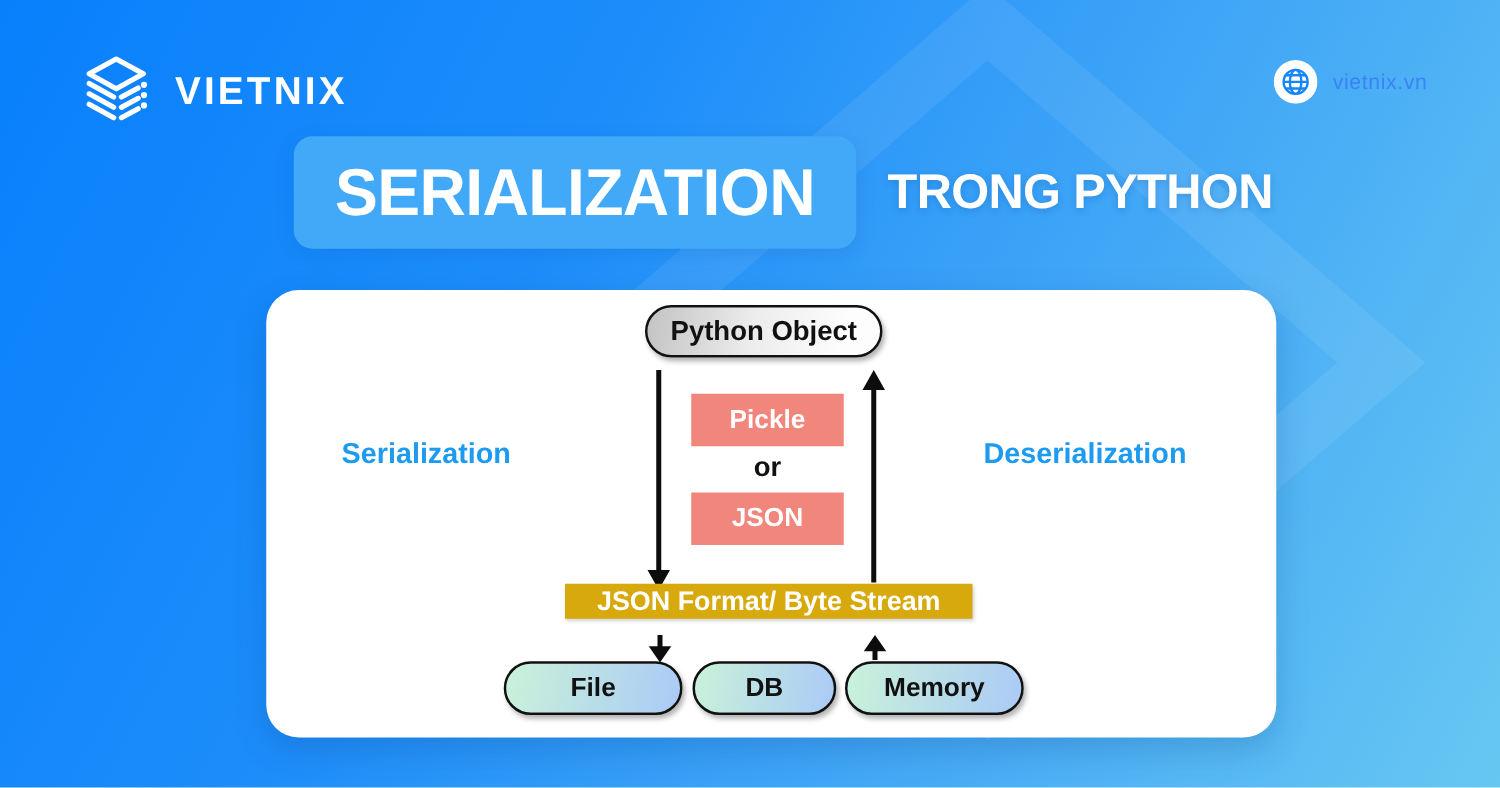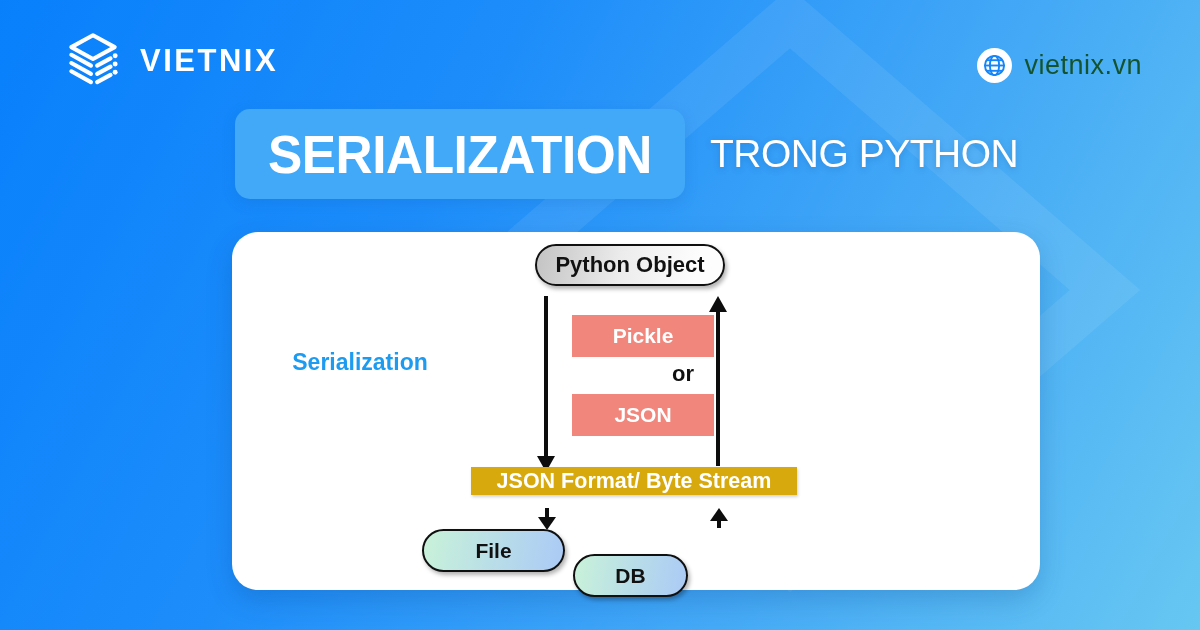--- a/index.html
+++ b/index.html
@@ -4,67 +4,67 @@
 <style>
   html,body{margin:0;padding:0;}
   body{
     width:1200px;height:630px;position:relative;overflow:hidden;
     font-family:"Liberation Sans", sans-serif;
     background:linear-gradient(118deg,#0880fc 0%,#1d8dfa 35%,#44a9f6 68%,#67c7f2 100%);
   }
   .deco{position:absolute;left:0;top:0;width:1200px;height:630px;pointer-events:none;}
 
   
-  .logo{position:absolute;left:60px;top:32px;display:flex;align-items:center;gap:14px;}
+  .logo{position:absolute;left:60px;top:44px;display:flex;align-items:center;gap:14px;}
   .logo-text{color:#fff;font-size:31px;font-weight:bold;letter-spacing:2.5px;}
   .site{position:absolute;right:58px;top:48px;display:flex;align-items:center;gap:12px;}
-  .site-text{color:#14532d;font-size:27px;letter-spacing:0.5px;}
+  .site-text{color:#3b82f6;font-size:17px;letter-spacing:0.5px;}
 
   
   .title-box{
     position:absolute;left:235px;top:109px;width:450px;height:90px;
     background:#41a9f8;border-radius:15px;
     display:flex;align-items:center;justify-content:center;
     box-shadow:0 4px 14px rgba(20,90,180,0.18);
   }
   .title-main{color:#fff;font-size:53px;font-weight:bold;letter-spacing:-0.5px;transform:scaleX(0.97);}
   .title-suffix{
     position:absolute;left:710px;top:109px;height:90px;display:flex;align-items:center;
-    color:#fff;font-size:39px;font-weight:normal;letter-spacing:-0.5px;
+    color:#fff;font-size:39px;font-weight:bold;letter-spacing:-0.5px;
     text-shadow:0 2px 6px rgba(10,70,150,0.25);
   }
 
   
   .card{
-    position:absolute;left:232px;top:232px;width:808px;height:358px;
+    position:absolute;left:213px;top:232px;width:808px;height:358px;
     background:#fff;border-radius:26px;
     box-shadow:0 10px 26px rgba(8,60,130,0.22);
   }
   .arrows{position:absolute;left:0;top:0;width:808px;height:358px;pointer-events:none;}
 
   .node{position:absolute;display:flex;align-items:center;justify-content:center;
         font-weight:bold;color:#111;box-sizing:border-box;}
   .pill{border:2.5px solid #101010;border-radius:23px;box-shadow:2px 3px 4px rgba(0,0,0,0.30);}
   .src{left:303px;top:12px;width:190px;height:42px;font-size:22px;
        background:linear-gradient(100deg,#c3c3c3 0%,#ececec 45%,#fdfdfd 85%);}
-  .method{left:340px;width:142px;height:42px;background:#f0867c;color:#fff;font-size:21px;}
+  .method{left:340px;width:122px;height:42px;background:#f0867c;color:#fff;font-size:21px;}
   .m-top{top:83px;}
   .m-bottom{top:162px;text-align:right;}
-  .or-label{position:absolute;left:340px;top:129px;width:122px;text-align:right;
+  .or-label{position:absolute;left:340px;top:129px;width:122px;text-align:center;
             font-size:22px;font-weight:bold;color:#111;}
   .side-label{position:absolute;top:117px;width:240px;text-align:center;
               font-size:23px;font-weight:bold;color:#1d9bf0;}
   .side-left{left:8px;}
   .side-right{left:535px;}
   .stream{left:239px;top:235px;width:326px;height:28px;background:#d7a90c;color:#fff;
           font-size:21.5px;box-shadow:1px 2px 3px rgba(0,0,0,0.18);}
   .dest{height:43px;font-size:21px;
         background:linear-gradient(100deg,#c9f2d9 0%,#abcaf6 100%);}
   .dest-file{left:190px;top:297px;width:143px;}
-  .dest-db{left:341px;top:297px;width:115px;margin-top:25px;}
+  .dest-db{left:341px;top:297px;width:115px;}
   .dest-memory{left:463px;top:297px;width:143px;}
 </style>
 </head>
 <body>
 
 <svg class="deco" viewBox="0 0 1200 630">
   <polygon points="790,18 1105,290 790,562 475,290" fill="none" stroke="rgba(255,255,255,0.08)" stroke-width="46"></polygon>
 </svg>
 
 <div class="logo">
@@ -125,19 +125,21 @@
     </g>
   </svg>
 
   <div class="node pill src">Python Object</div>
 
   <div class="node method m-top">Pickle</div>
   <div class="or-label">or</div>
   <div class="node method m-bottom">JSON</div>
 
   <div class="side-label side-left">Serialization</div>
+  <div class="side-label side-right">Deserialization</div>
 
   <div class="node stream">JSON Format/ Byte Stream</div>
 
   <div class="node pill dest dest-file">File</div>
   <div class="node pill dest dest-db">DB</div>
+  <div class="node pill dest dest-memory">Memory</div>
 
 </div>
 
 </body></html>

